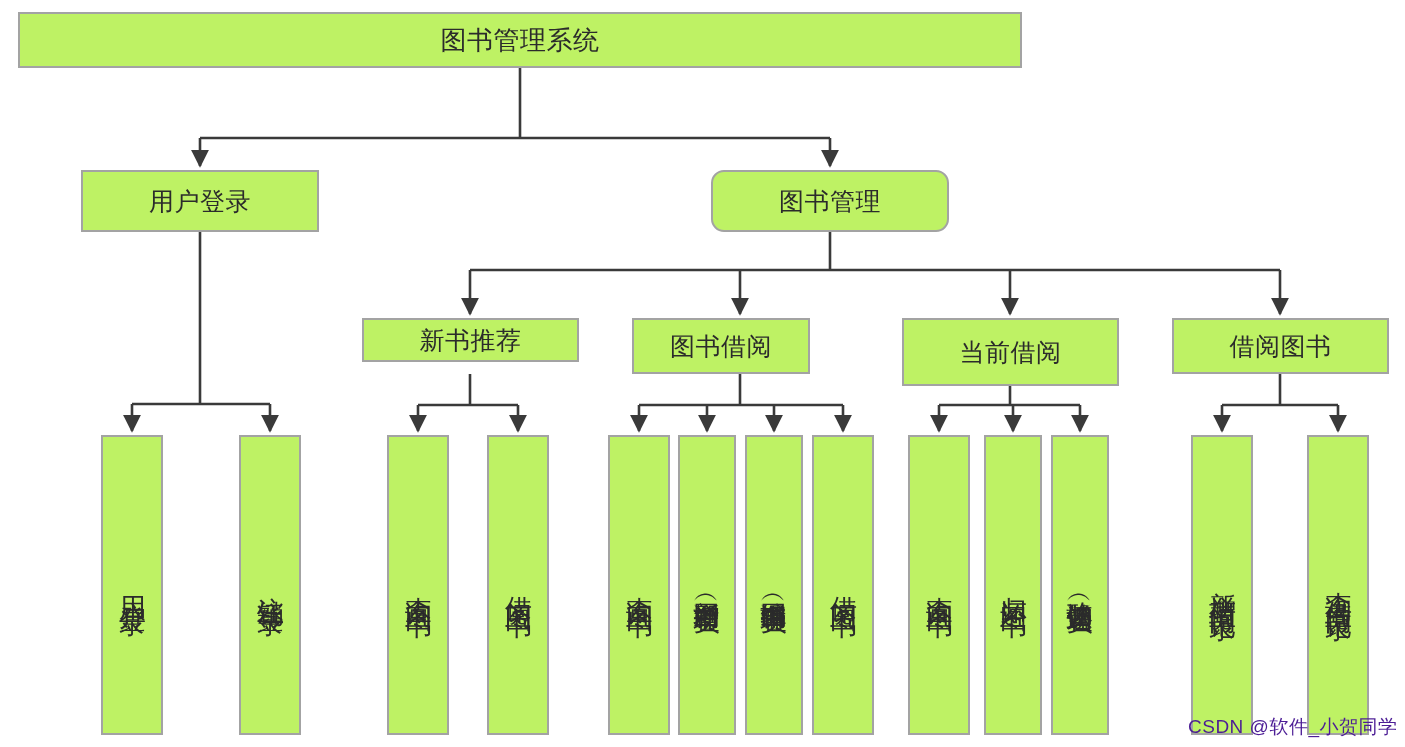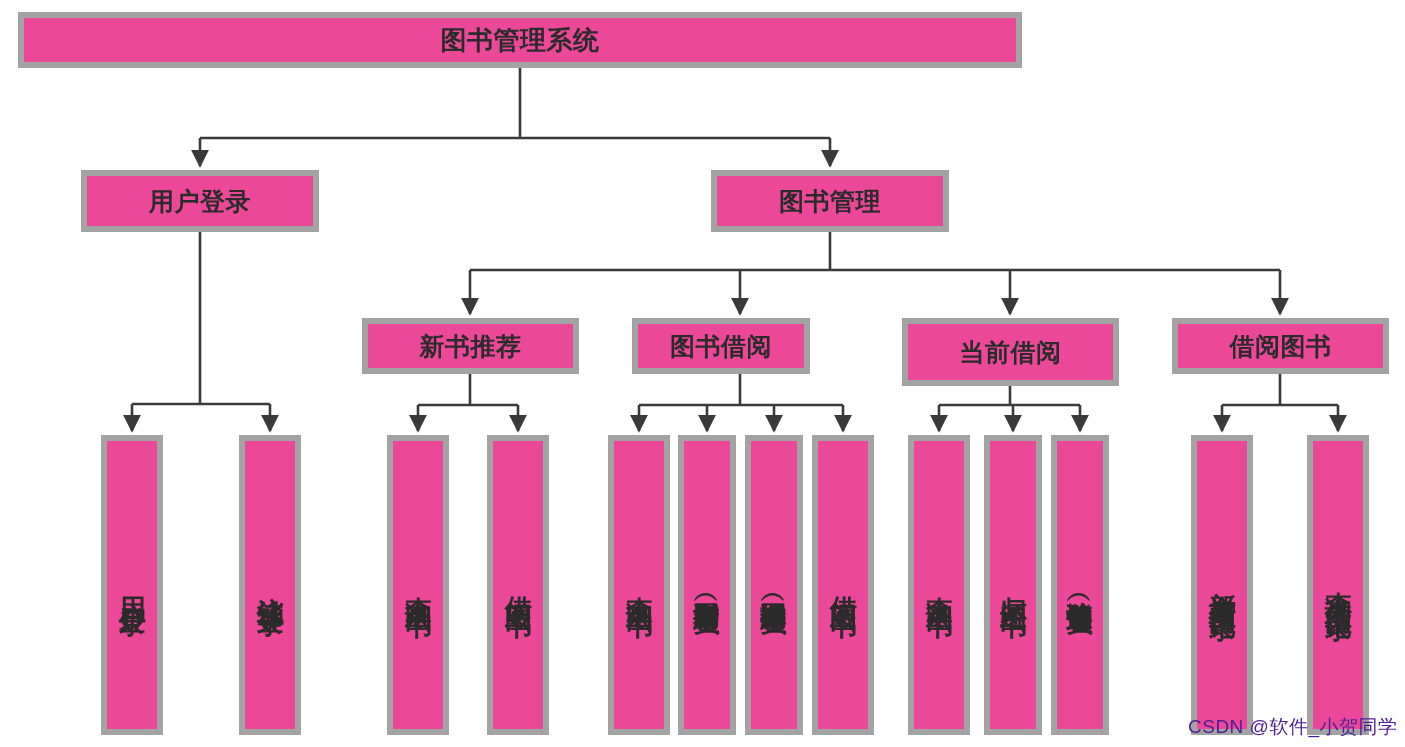--- a/index.html
+++ b/index.html
@@ -22,27 +22,26 @@
     position: absolute;
     left: 0;
     top: 0;
     width: 1405px;
     height: 747px;
     pointer-events: none;
   }
   .node {
     position: absolute;
     box-sizing: border-box;
-    background: #ec4899;
-    border: 6px solid #a3a3a3;
+    background: #bef264;
+    border: 2px solid #a3a3a3;
     display: flex;
     align-items: center;
     justify-content: center;
     overflow: hidden;
-    font-weight: bold;
   }
   .node-label {
     color: #2b2b2b;
     line-height: 1.08;
     white-space: nowrap;
     text-align: center;
     letter-spacing: 0.5px;
   }
   .node.horizontal .node-label {
     font-size: 25px;
@@ -129,25 +128,25 @@
   </svg>
 
   <div class="node root horizontal" style="left:18px; top:12px; width:1004px; height:56px;">
     <span class="node-label">图书管理系统</span>
   </div>
 
   <div class="node horizontal" style="left:81px; top:170px; width:238px; height:62px;">
     <span class="node-label">用户登录</span>
   </div>
 
-  <div class="node horizontal" style="left:711px; top:170px; width:238px; height:62px;">
+  <div class="node horizontal" style="left:711px; top:170px; width:238px; height:62px;border-radius:13px;">
     <span class="node-label">图书管理</span>
   </div>
 
-  <div class="node horizontal" style="left:362px; top:318px; width:217px; height:56px;">
+  <div class="node horizontal" style="left:362px; top:318px; width:217px; height:44px;">
     <span class="node-label">新书推荐</span>
   </div>
 
   <div class="node horizontal" style="left:632px; top:318px; width:178px; height:56px;">
     <span class="node-label">图书借阅</span>
   </div>
 
   <div class="node horizontal" style="left:902px; top:318px; width:217px; height:68px;">
     <span class="node-label">当前借阅</span>
   </div>

